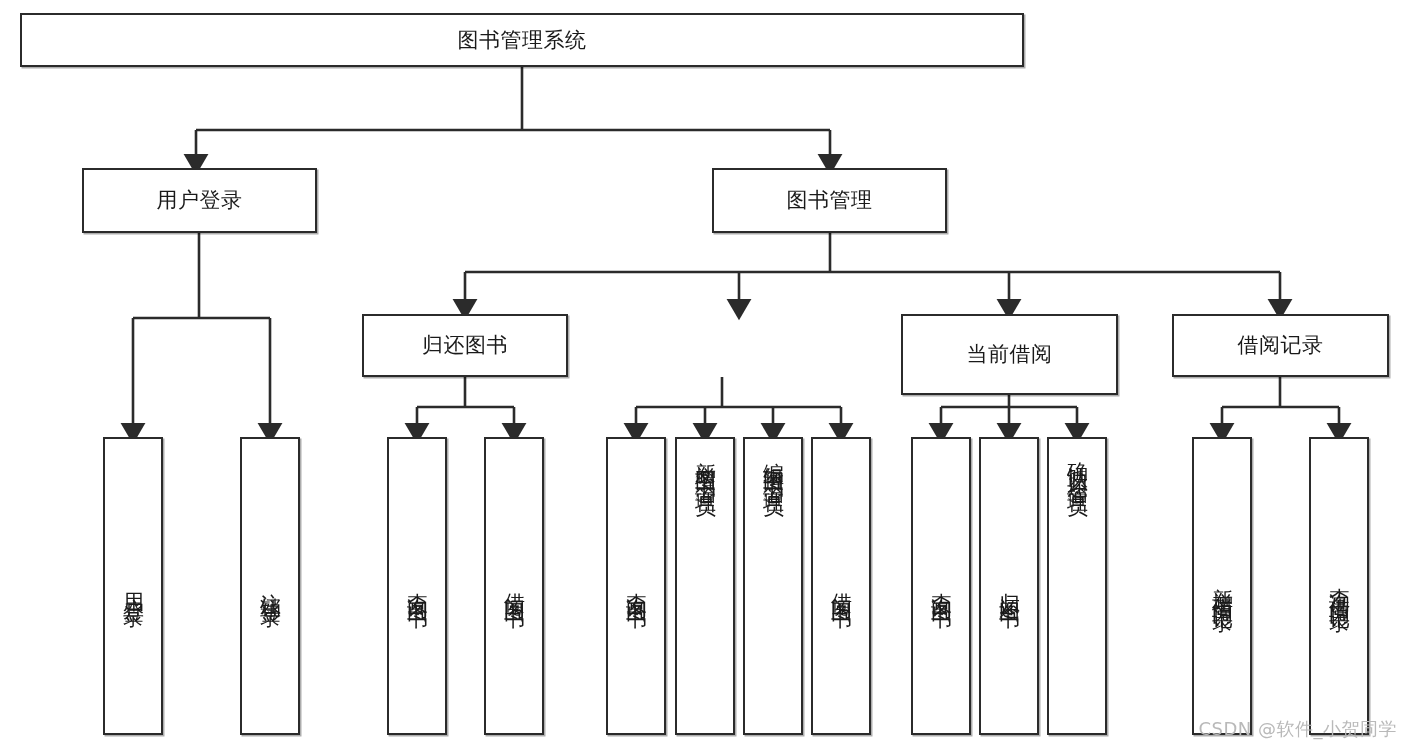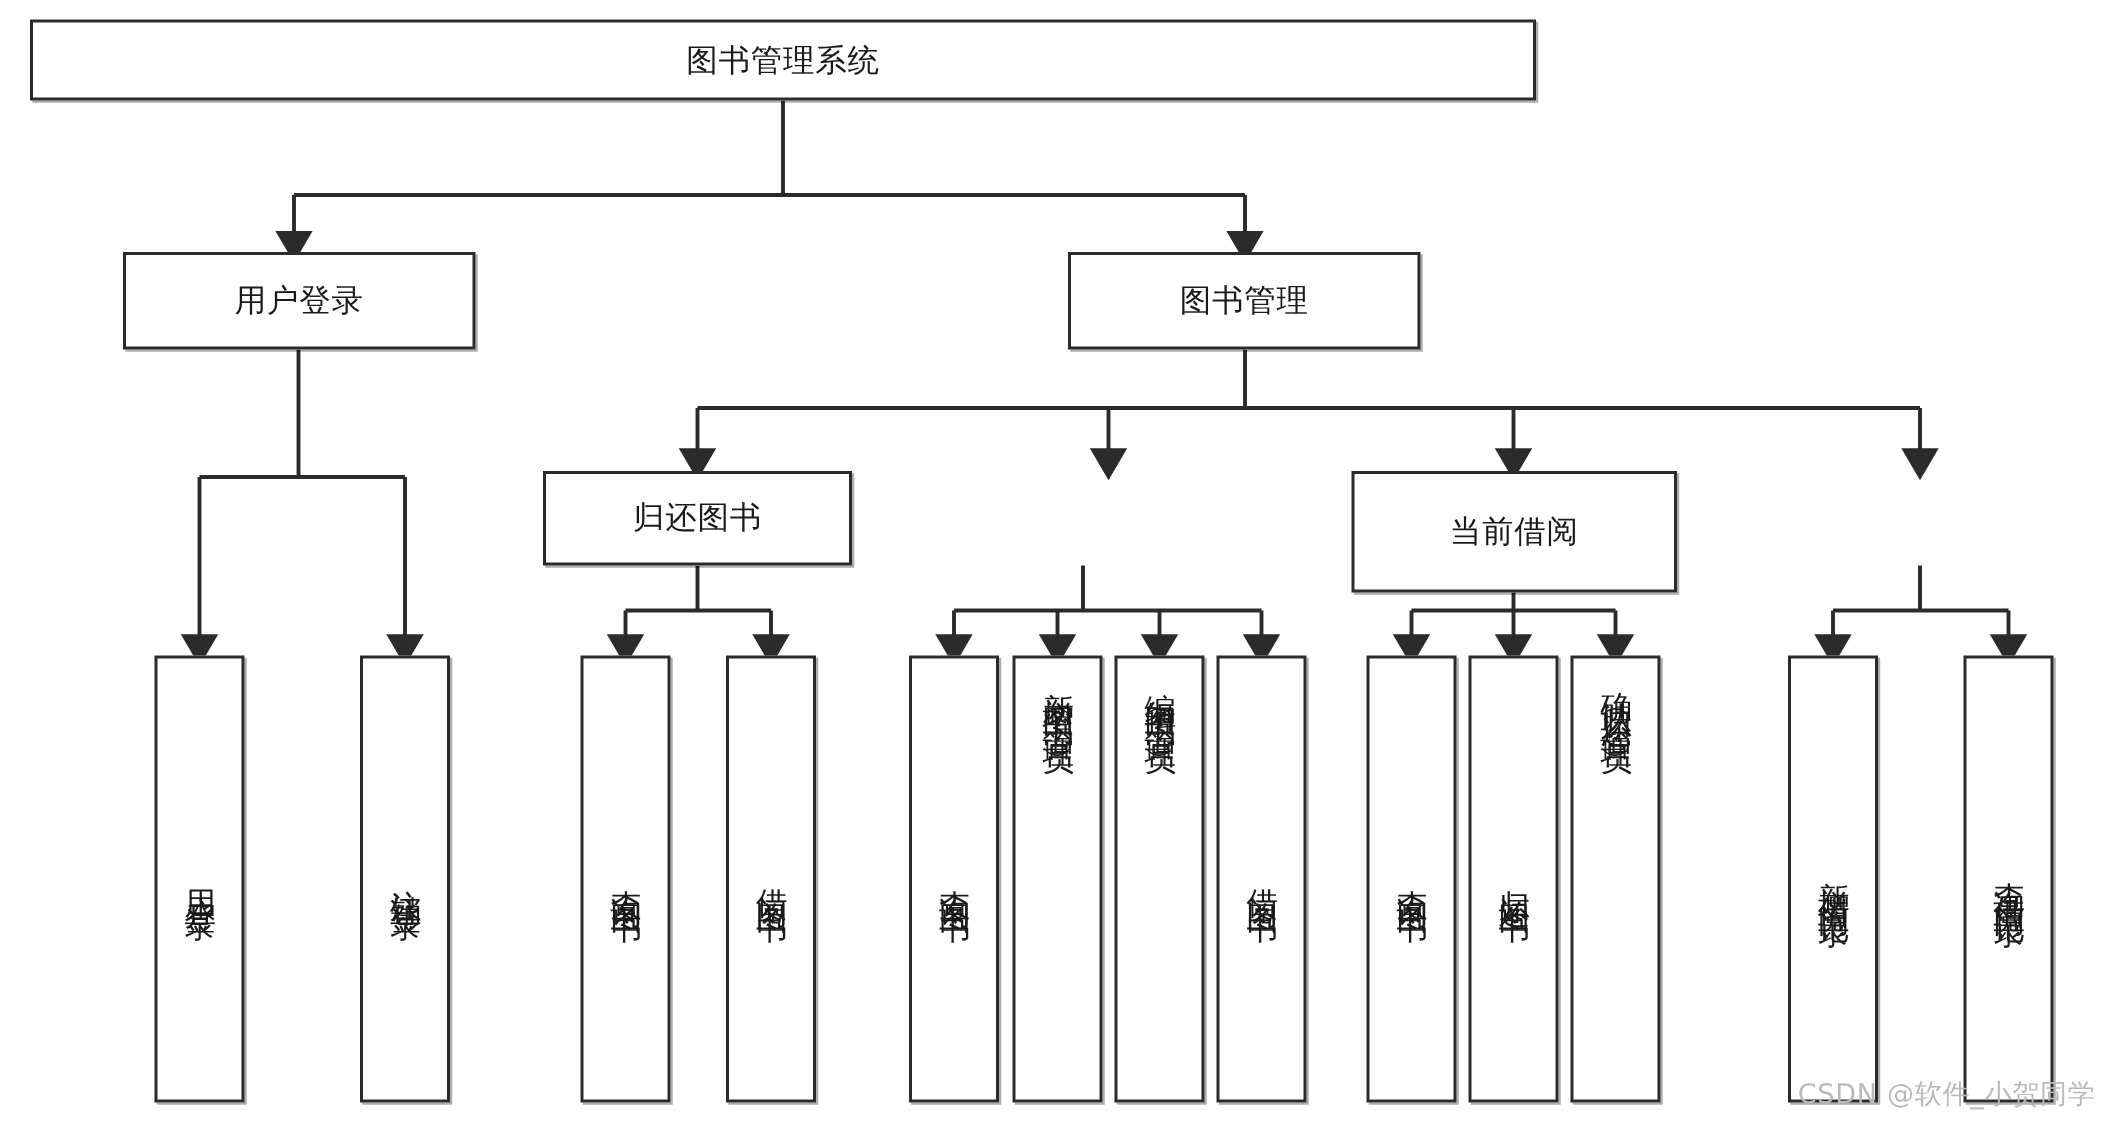--- a/index.html
+++ b/index.html
@@ -138,20 +138,23 @@
   <div class="node" style="left:712px; top:168px; width:235px; height:65px;align-items:center;">
     <span class="label">图书管理</span>
   </div>
 
   <div class="node" style="left:362px; top:314px; width:206px; height:63px;">
     <span class="label">归还图书</span>
   </div>
   <div class="node" style="left:901px; top:314px; width:217px; height:81px;">
     <span class="label">当前借阅</span>
   </div>
+  <div class="node" style="left:1172px; top:314px; width:217px; height:63px;">
+    <span class="label">借阅记录</span>
+  </div>
 
   <div class="node vertical centered" style="left:103px; top:437px; width:60px; height:298px;">
     <span class="label">用户登录</span>
   </div>
   <div class="node vertical centered" style="left:240px; top:437px; width:60px; height:298px;">
     <span class="label">注销登录</span>
   </div>
 
   <div class="node vertical centered" style="left:387px; top:437px; width:60px; height:298px;">
     <span class="label">查询图书</span>

